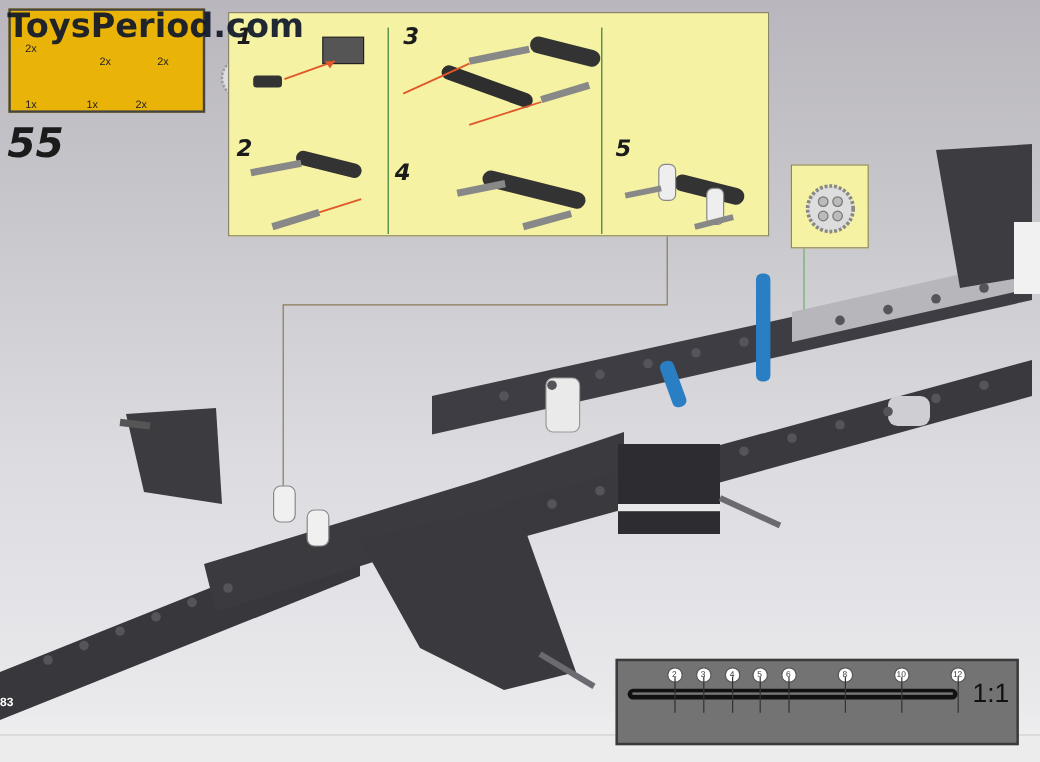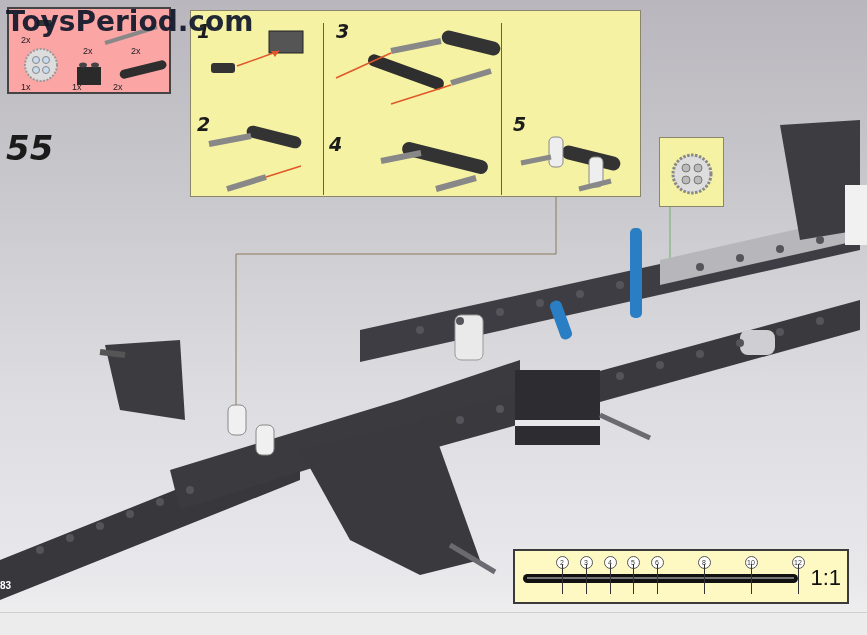--- a/index.html
+++ b/index.html
@@ -2,28 +2,28 @@
 <html><head>
 <meta charset="utf-8">
 <style>
   html,body{margin:0;padding:0;}
   body{width:867px;height:635px;overflow:hidden;position:relative;
     background:linear-gradient(180deg,#b9b7bd 0%,#c9c8cd 30%,#dcdbe0 60%,#e9e9ec 92%,#f2f2f2 100%);
     font-family:"Liberation Sans",sans-serif;}
   .page-bottom{position:absolute;left:0;top:612px;width:867px;height:23px;background:#ececec;border-top:1px solid #cfcfcf;}
   .watermark{position:absolute;left:6px;top:2px;font-family:"DejaVu Sans",sans-serif;font-weight:bold;font-size:28px;
     color:#0f172a;opacity:.92;letter-spacing:0px;z-index:20;line-height:40px;}
-  .parts-box{position:absolute;left:7px;top:7px;width:164px;height:87px;background:#fca5a5;border:2px solid #444;box-sizing:border-box;}
+  .parts-box{position:absolute;left:7px;top:7px;width:164px;height:87px;background:#eab308;border:2px solid #444;box-sizing:border-box;text-align:right;}
   .parts-box .qty{position:absolute;font-size:9px;color:#222;}
-  .step-num{position:absolute;left:6px;top:100px;font-family:"DejaVu Sans",sans-serif;font-weight:bold;font-style:italic;font-size:34px;color:#1b1b1b;margin-top:28px;}
+  .step-num{position:absolute;left:6px;top:100px;font-family:"DejaVu Sans",sans-serif;font-weight:bold;font-style:italic;font-size:34px;color:#1b1b1b;}
   .sub-panel{position:absolute;left:190px;top:10px;width:451px;height:187px;background:#f5f2a3;border:1px solid #8a866a;box-sizing:border-box;}
   .sub-sep{position:absolute;width:1px;background:#3b7a3b;}
   .sub-step{position:absolute;font-family:"DejaVu Sans",sans-serif;font-weight:bold;font-style:italic;font-size:19px;color:#1b1b1b;}
   .gear-panel{position:absolute;left:659px;top:137px;width:65px;height:70px;background:#f5f2a3;border:1px solid #8a866a;box-sizing:border-box;}
-  .ruler{position:absolute;left:513px;top:549px;width:336px;height:55px;background:#fef9c3;border:2px solid #3a3a3a;box-sizing:border-box;}
+  .ruler{position:absolute;left:513px;top:549px;width:336px;height:72px;background:#737373;border:2px solid #3a3a3a;box-sizing:border-box;}
   .ruler-bar{position:absolute;left:8px;top:23px;width:275px;height:9px;background:#111;border-radius:5px;}
   .ruler-bar::after{content:"";position:absolute;left:4px;right:4px;top:3px;height:2px;background:#777;}
   .ruler-tick{position:absolute;top:5px;width:14px;text-align:center;}
   .ruler-tick .num{display:block;width:11px;height:11px;border-radius:50%;border:1px solid #555;background:#fff;font-size:7px;line-height:11px;margin:0 auto;color:#333;}
   .ruler-tick .line{position:absolute;left:7px;top:8px;width:1px;height:30px;background:#333;}
   .ruler-scale{position:absolute;right:6px;top:14px;font-size:22px;color:#111;}
   .page-num{position:absolute;left:0;top:580px;font-size:10px;color:#fff;font-weight:bold;z-index:5;}
   svg{position:absolute;}
 </style>
 </head>

